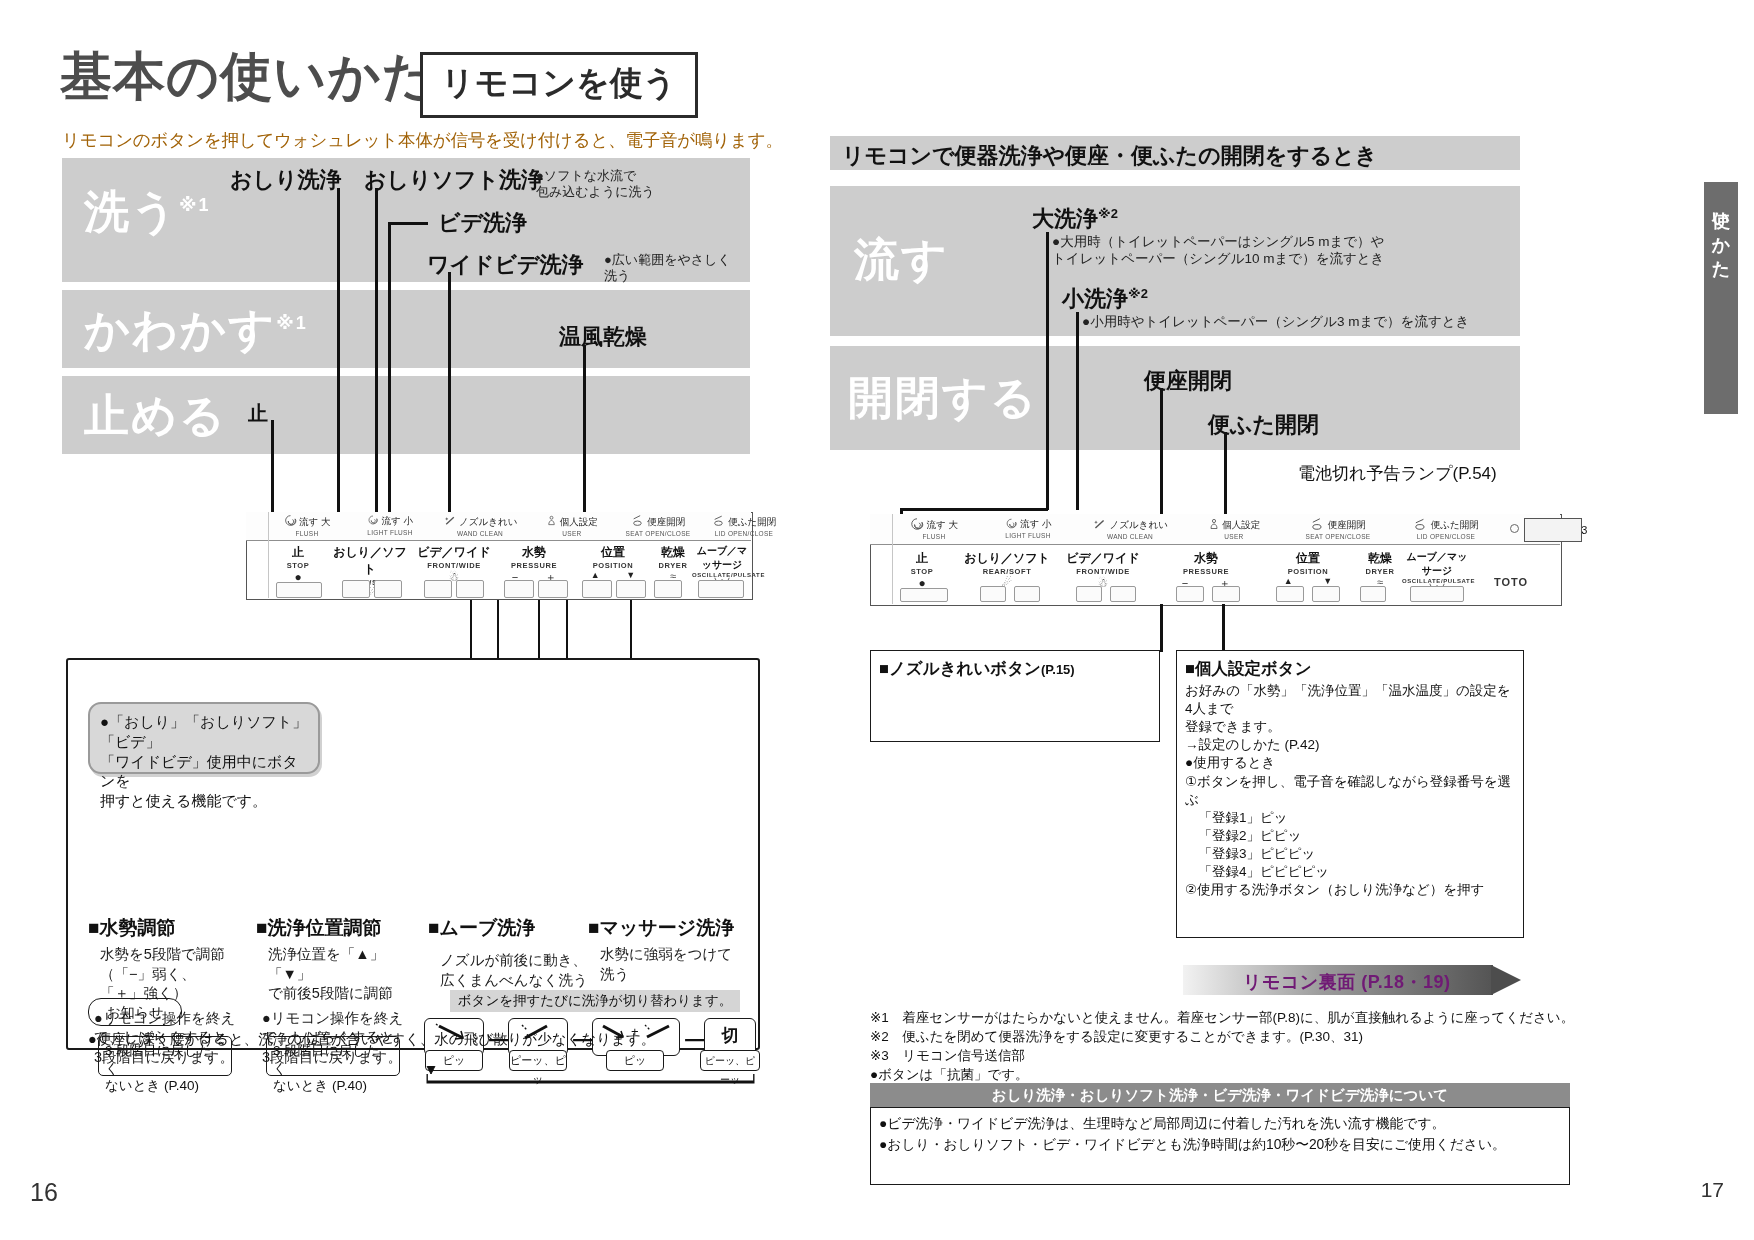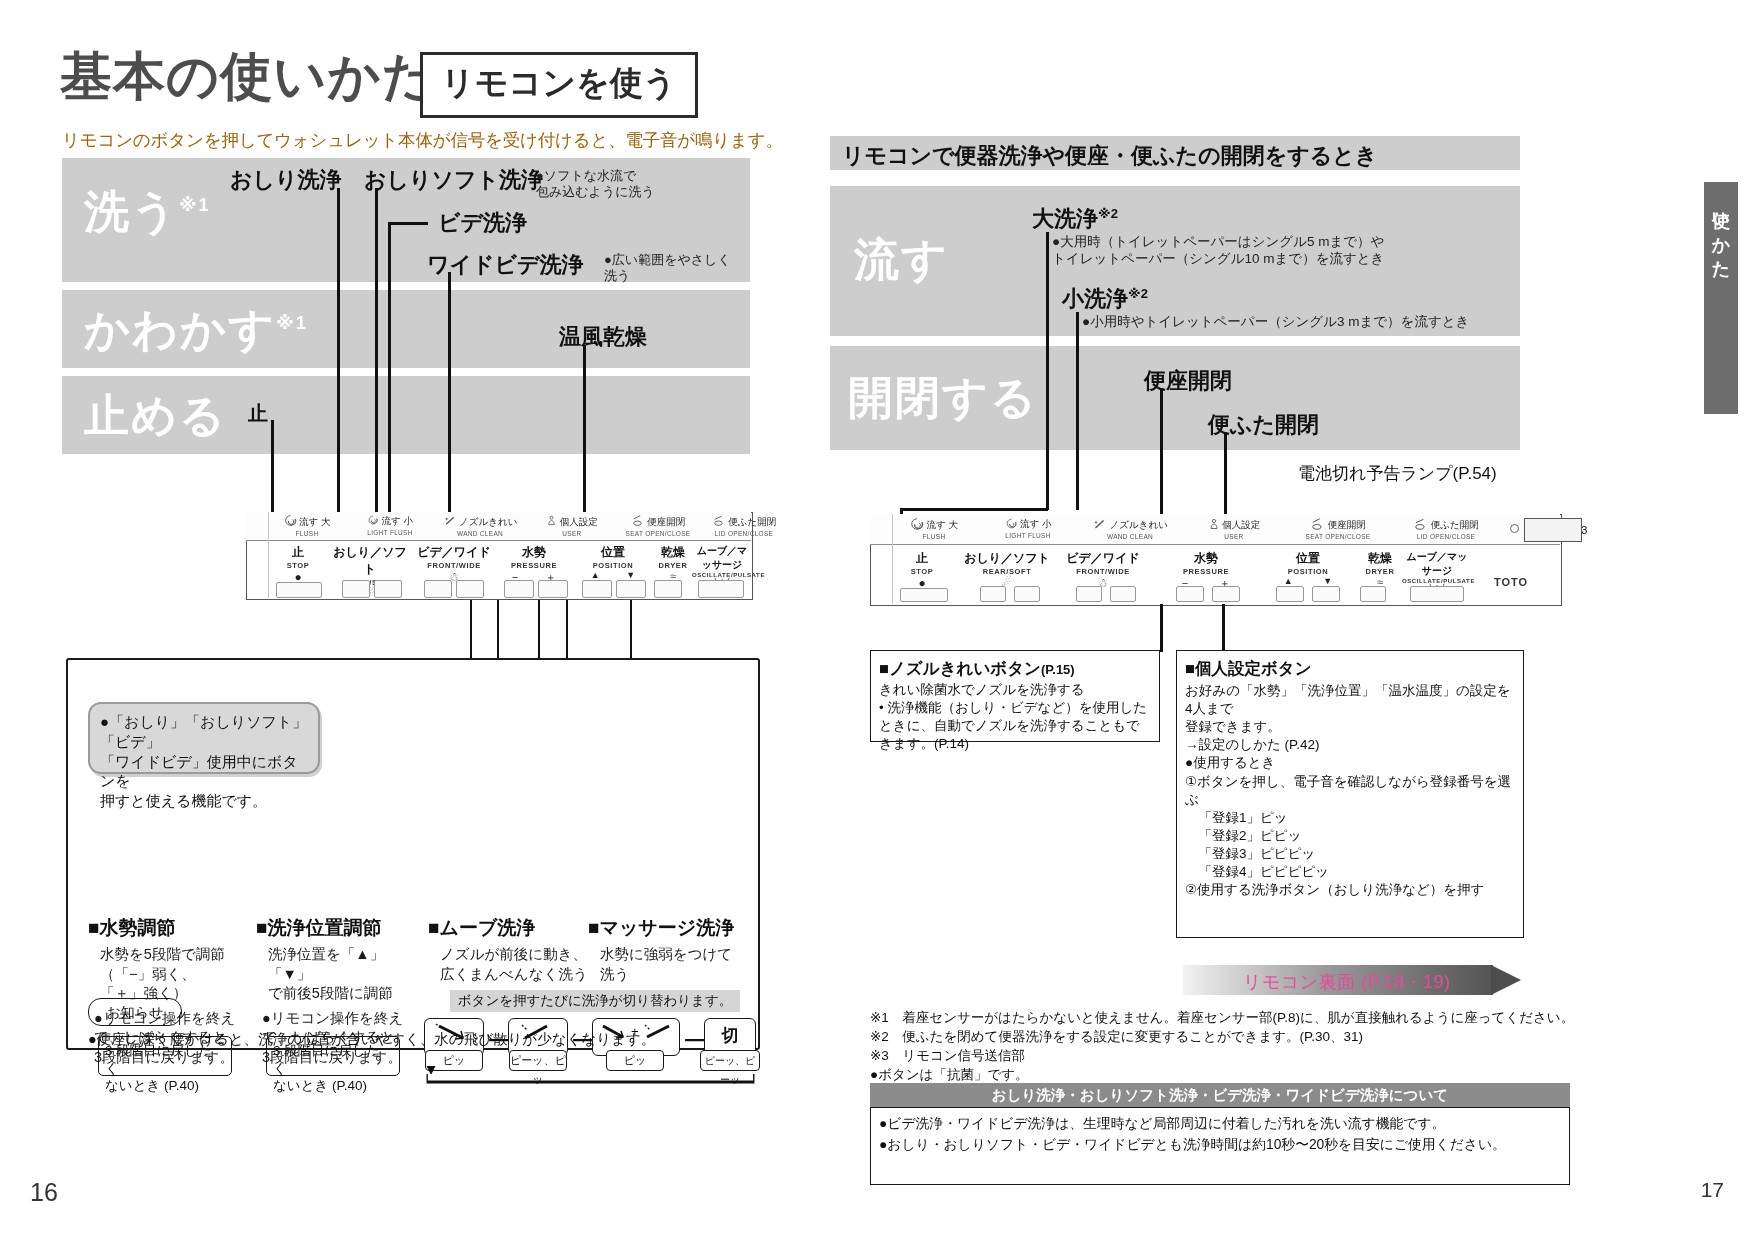--- a/index.html
+++ b/index.html
@@ -124,21 +124,21 @@
   #ribbon .rb-body{
     position:absolute;left:0;top:0;width:310px;height:30px;
     background:linear-gradient(to right,#f2f2f2 0%,#9b9b9b 45%,#545454 100%);
   }
   #ribbon .rb-tip{
     position:absolute;left:308px;top:0;width:0;height:0;
     border-top:15px solid transparent;border-bottom:15px solid transparent;
     border-left:30px solid #4d4d4d;
   }
   #ribbon .rb-label{
-    position:absolute;left:60px;top:5px;font-size:18px;font-weight:normal;color:#ec4899;
+    position:absolute;left:60px;top:5px;font-size:18px;font-weight:bold;color:#701a75;
     letter-spacing:0.5px;
   }
 
   .fn{position:absolute;font-size:13.5px;color:#111;line-height:1.45;}
 
   #about-head{
     position:absolute;left:-10px;top:1083px;width:700px;height:24px;background:#8c8c8c;
   }
   #about-head span{
     display:block;text-align:center;color:#fff;font-size:14.5px;font-weight:bold;line-height:24px;
@@ -363,21 +363,21 @@
 で前後5段階に調節</div>
     <div class="blk-body" style="margin:5px 0 0 6px;white-space:pre-line;">●リモコン操作を終え
 て、しばらくすると
 3段階目に戻ります。</div>
   </div>
   <div class="mini-box" style="position:absolute;left:266px;top:1036px;width:134px;height:40px;white-space:pre-line;">3 段階目に戻したく
 ないとき (P.40)</div>
 
   <div style="position:absolute;left:428px;top:915px;width:165px;">
     <div class="blk-title">■ムーブ洗浄</div>
-    <div class="blk-body" style="margin:4px 0 0 12px;white-space:pre-line;">ノズルが前後に動き、
+    <div class="blk-body" style="margin:10px 0 0 12px;white-space:pre-line;">ノズルが前後に動き、
 広くまんべんなく洗う</div>
   </div>
   <div style="position:absolute;left:588px;top:915px;width:160px;">
     <div class="blk-title">■マッサージ洗浄</div>
     <div class="blk-body" style="margin:4px 0 0 12px;white-space:pre-line;">水勢に強弱をつけて
 洗う</div>
   </div>
 
   <div id="seq-head">ボタンを押すたびに洗浄が切り替わります。</div>
 
@@ -580,24 +580,20 @@
   </div>
 
   <div class="vline" style="left:280px;top:604px;height:48px;"></div>
   <div class="vline" style="left:342px;top:604px;height:106px;"></div>
   <div class="hline" style="left:342px;top:708px;width:128px;"></div>
 
   <div class="info-box" style="left:-10px;top:650px;width:290px;height:92px;">
     <div class="info-title">
       <span>■ノズルきれいボタン</span><span style="font-size:13px;">(P.15)</span>
     </div>
-    <div style="white-space:pre-line;margin-top:2px;">きれい除菌水でノズルを洗浄する
-• 洗浄機能（おしり・ビデなど）を使用した
-  ときに、自動でノズルを洗浄することもで
-  きます。(P.14)</div>
   </div>
 
   <div class="info-box" style="left:296px;top:650px;width:348px;height:288px;">
     <div class="info-title">■個人設定ボタン</div>
     <div style="white-space:pre-line;margin-top:3px;">お好みの「水勢」「洗浄位置」「温水温度」の設定を4人まで
 登録できます。
 →設定のしかた (P.42)
 ●使用するとき
 ①ボタンを押し、電子音を確認しながら登録番号を選ぶ
 　「登録1」ピッ

